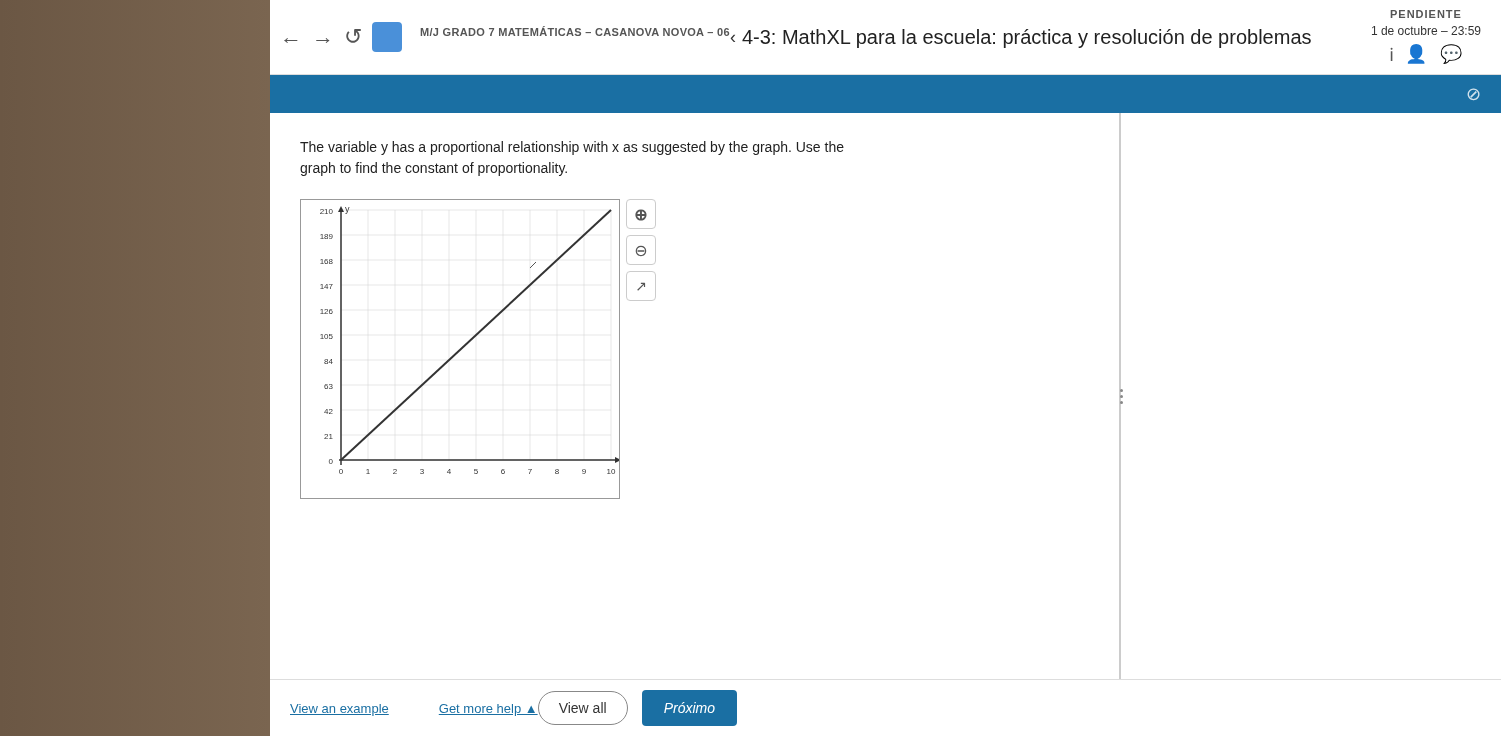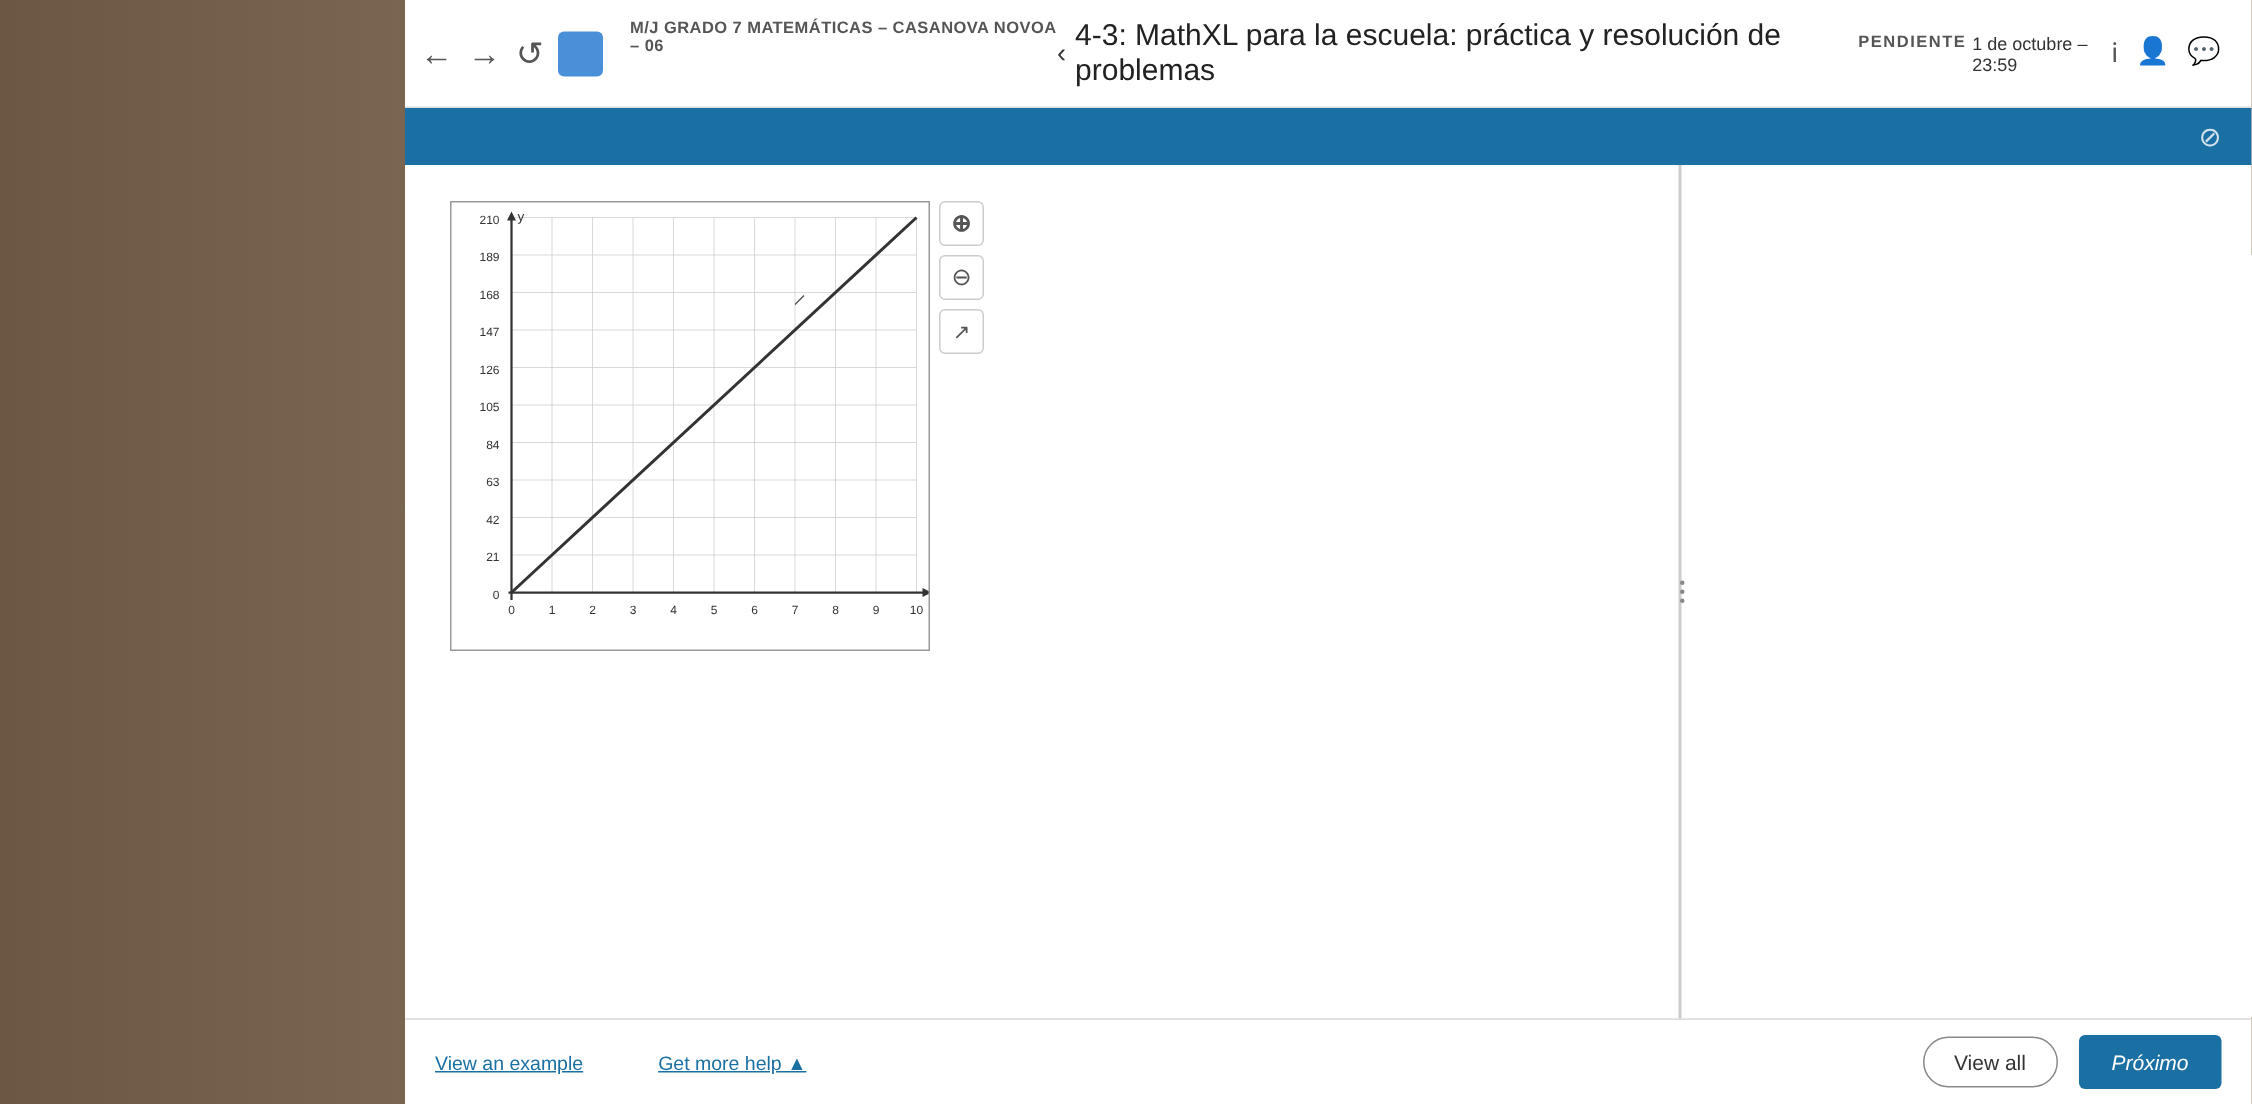--- a/index.html
+++ b/index.html
@@ -49,22 +49,22 @@
     }
 
     .breadcrumb-title {
       font-size: 20px;
       color: #222;
       font-weight: 400;
     }
 
     .top-right {
       display: flex;
-      flex-direction: row;
-      align-items: flex-start;
+      flex-direction: column;
+      align-items: center;
       gap: 4px;
     }
 
     .pending-label {
       font-size: 11px;
       font-weight: 700;
       color: #555;
       letter-spacing: 1px;
     }
 
@@ -244,20 +244,21 @@
   </div>
 </div>
 
 <div class="blue-banner" style="margin-left:270px;">
   <span class="banner-icon">⊘</span>
 </div>
 
 <div style="display:flex; flex:1; margin-left:270px; background:white; position:relative; overflow:hidden;">
 
   <div class="question-panel" style="flex:1; padding:24px 30px; border-right:2px solid #ccc; overflow:auto;">
+    <p class="question-text">The variable y has a proportional relationship with x as suggested by the graph. Use the graph to find the constant of proportionality.</p>
 
     
     <div class="graph-container">
       
       <svg width="320" height="300" class="graph-svg">
 
         <line x1="40" y1="10" x2="40" y2="260" stroke="#ccc" stroke-width="0.5"></line>
         <line x1="67" y1="10" x2="67" y2="260" stroke="#ccc" stroke-width="0.5"></line>
         <line x1="94" y1="10" x2="94" y2="260" stroke="#ccc" stroke-width="0.5"></line>
         <line x1="121" y1="10" x2="121" y2="260" stroke="#ccc" stroke-width="0.5"></line>
@@ -334,21 +335,21 @@
     <div class="divider-handle">
       <div class="divider-dot"></div>
       <div class="divider-dot"></div>
       <div class="divider-dot"></div>
     </div>
 
   </div>
 
 </div>
 
-<div style="background:white; margin-left:270px; padding:10px 20px; display:flex; align-items:center; justify-content:space-between; border-top:1px solid #ddd; min-height:54px;">
+<div style="background:white; margin-left:270px; padding:10px 20px; display:flex; align-items:center; justify-content:flex-start; border-top:1px solid #ddd; min-height:54px;">
   <div style="display:flex; gap:28px; align-items:center;">
     <a class="bottom-link" style="font-size:13px; color:#1a6fa3; text-decoration:underline; cursor:pointer;">View an example</a>
     <a class="bottom-link" style="font-size:13px; color:#1a6fa3; text-decoration:underline; cursor:pointer;margin-left:22px;">Get more help ▲</a>
   </div>
 
   <div style="display:flex; align-items:center; gap:14px;">
     <button class="clear-all-btn">View all</button>
     <button class="next-btn">Próximo</button>
   </div>
 </div>

